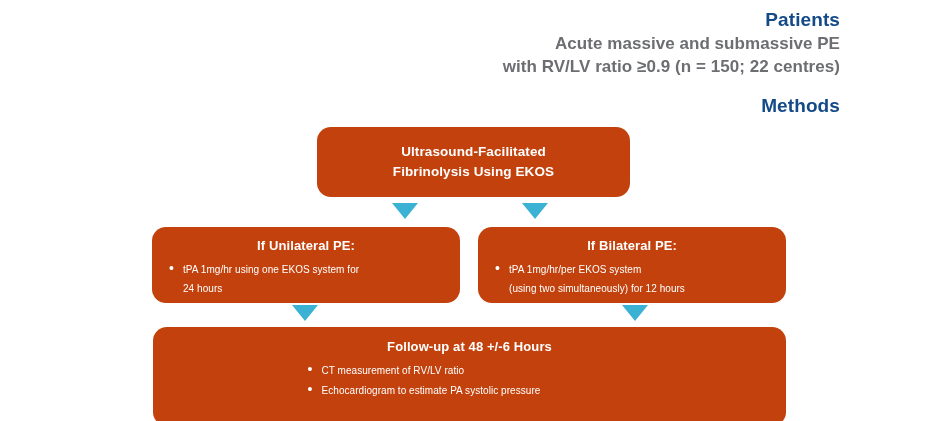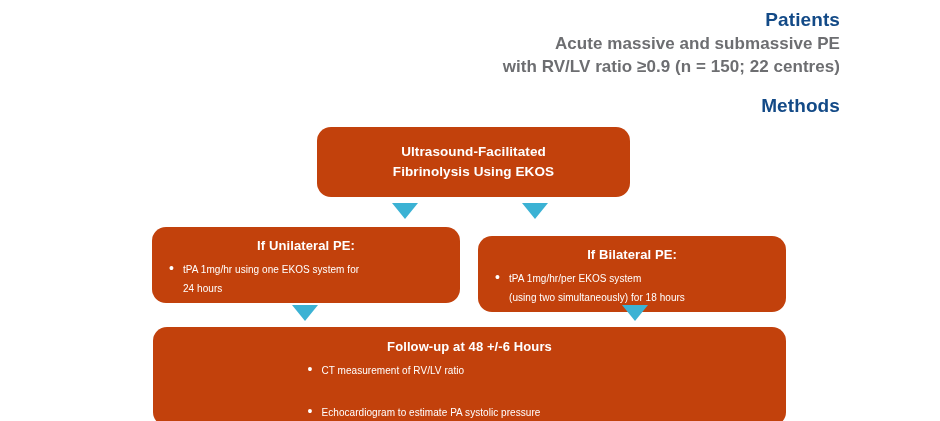--- a/index.html
+++ b/index.html
@@ -76,21 +76,21 @@
 
   #box-unilateral {
     left: 152px;
     top: 227px;
     width: 308px;
     height: 76px;
     padding: 9px 14px 16px 14px;
   }
   #box-bilateral {
     left: 478px;
-    top: 236px;
+    top: 227px;
     width: 308px;
     height: 76px;
     padding: 9px 14px 0 14px;
   }
   #box-followup {
     left: 153px;
     top: 327px;
     width: 633px;
     height: 99px;
     padding: 10px 14px 0 14px;
@@ -129,21 +129,21 @@
   .bullet-item .line2 {
     display: block;
   }
 
   
   #followup-list {
     width: 330px;
     margin: 0 auto;
   }
   #followup-list .bullet-item {
-    margin-bottom: 23px;
+    margin-bottom: 1px;
   }
   #followup-list .bullet-item:last-child {
     margin-bottom: 15px;
   }
 
   
   .arrow {
     position: absolute;
     width: 0;
     height: 0;
@@ -189,21 +189,21 @@
         <span class="line2">24 hours</span>
       </li>
     </ul>
   </div>
 
   <div class="box" id="box-bilateral">
     <div class="box-heading">If Bilateral PE:</div>
     <ul class="bullet-list">
       <li class="bullet-item">
         <span>tPA 1mg/hr/per EKOS system</span>
-        <span class="line2">(using two simultaneously) for 18 hours</span>
+        <span class="line2">(using two simultaneously) for 12 hours</span>
       </li>
     </ul>
   </div>
 
   <div class="arrow" id="arrow-unilateral-to-followup"></div>
   <div class="arrow" id="arrow-bilateral-to-followup"></div>
 
   <div class="box" id="box-followup">
     <div class="box-heading">Follow-up at 48 +/-6 Hours</div>
     <ul class="bullet-list" id="followup-list">

